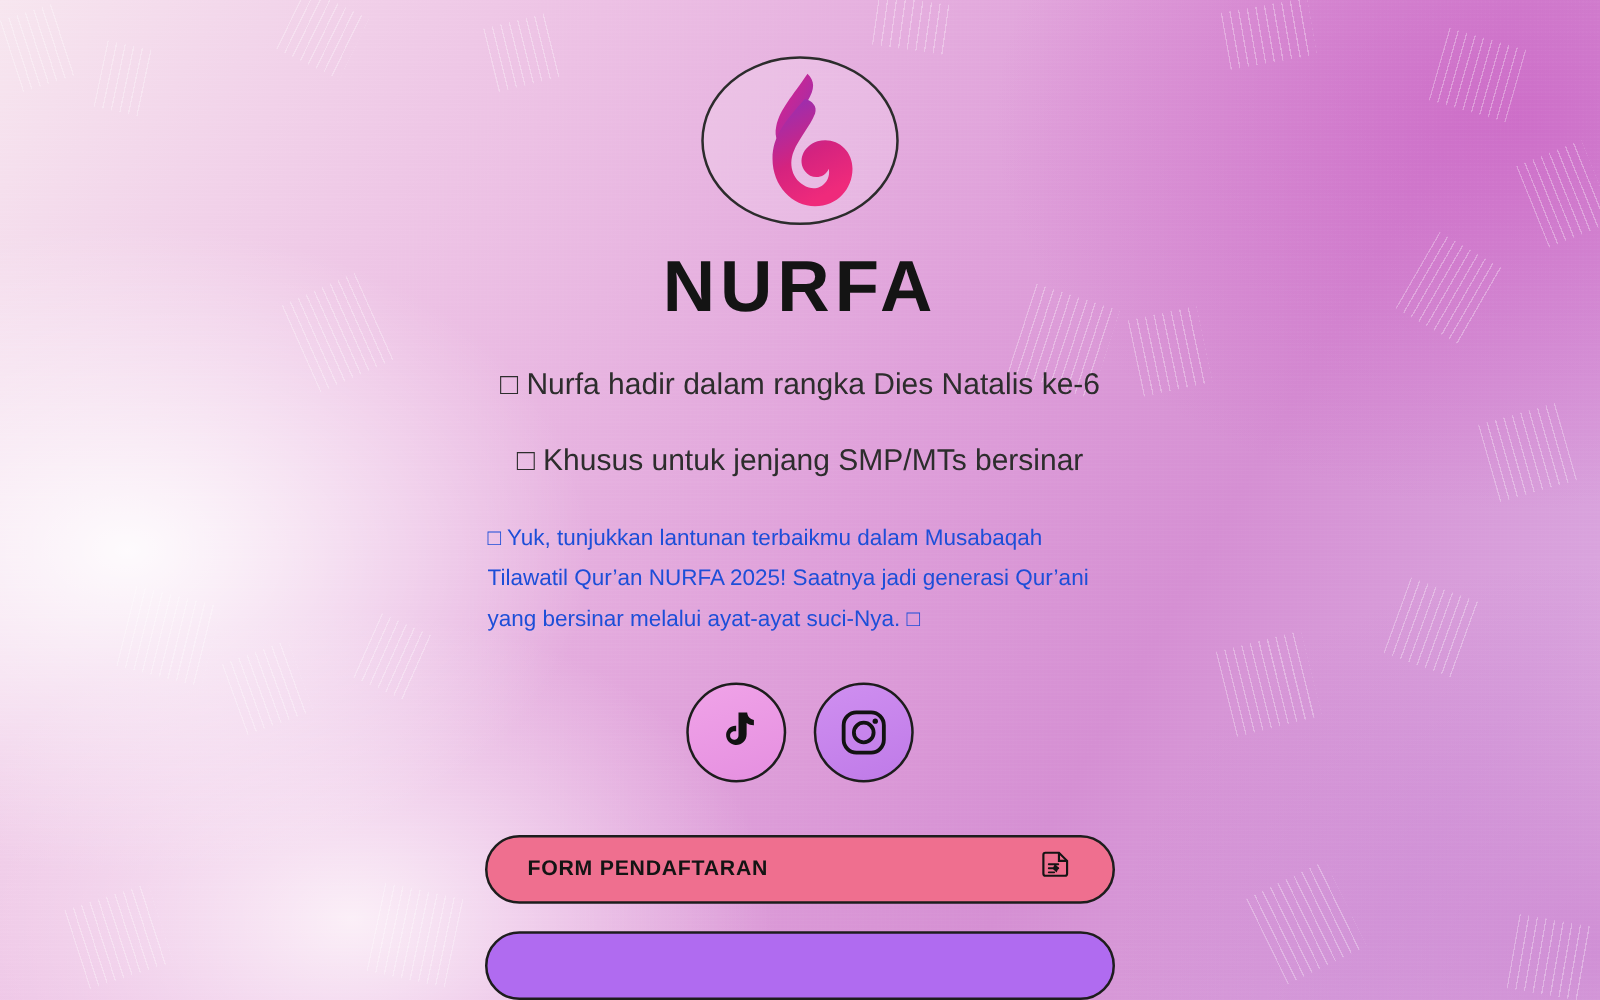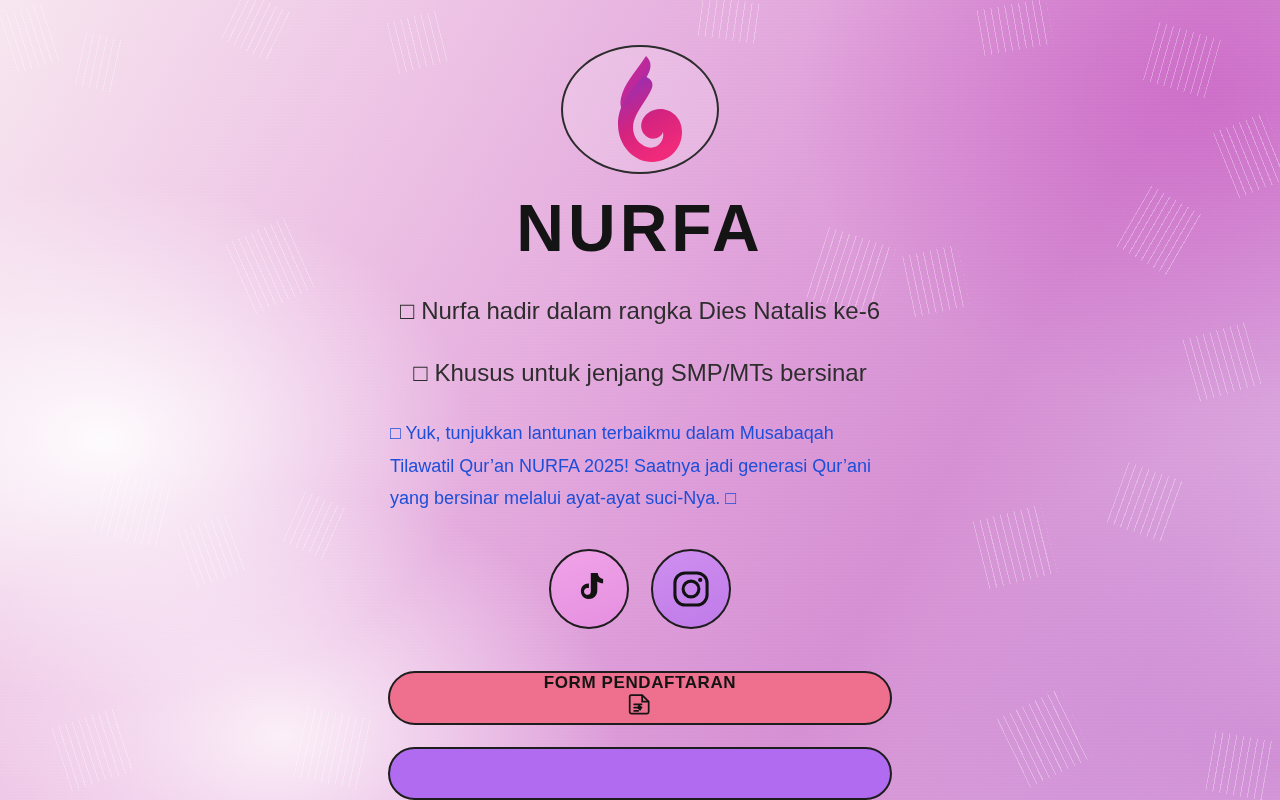--- a/index.html
+++ b/index.html
@@ -57,21 +57,21 @@
     border-radius: 50%;
     border: 2px solid #2c2c2c;
     background: rgba(255,255,255,0.16);
     display: flex;
     align-items: center;
     justify-content: center;
   }
 
   .brand-title {
     margin-top: 16px;
-    font-size: 66px;
+    font-size: 58px;
     font-weight: 700;
     letter-spacing: 4px;
     color: #141414;
     font-family: "Liberation Sans", sans-serif;
   }
 
   .tagline {
     margin-top: 26px;
     font-size: 24px;
     color: #2d2d2d;
@@ -116,21 +116,21 @@
     align-items: center;
     justify-content: space-between;
     padding: 0 32px;
     box-sizing: border-box;
     cursor: pointer;
     font-weight: 700;
     font-size: 17px;
     letter-spacing: .6px;
     color: #141414;
   }
-  .btn-pink { background: #ef6f8f; flex-direction: column; }
+  .btn-pink { background: #ef6f8f; }
   .btn-purple { background: #b06bf0; margin-top: 22px; }
   .btn-icon { font-size: 22px; line-height: 1; }
 </style>
 </head>
 <body>
 
 <div class="bg"></div>
 <div class="bg-noise"></div>
 
 <div class="hatch" style="left:8px;  top:8px;   width:46px; height:60px; transform:rotate(-18deg);"></div>

